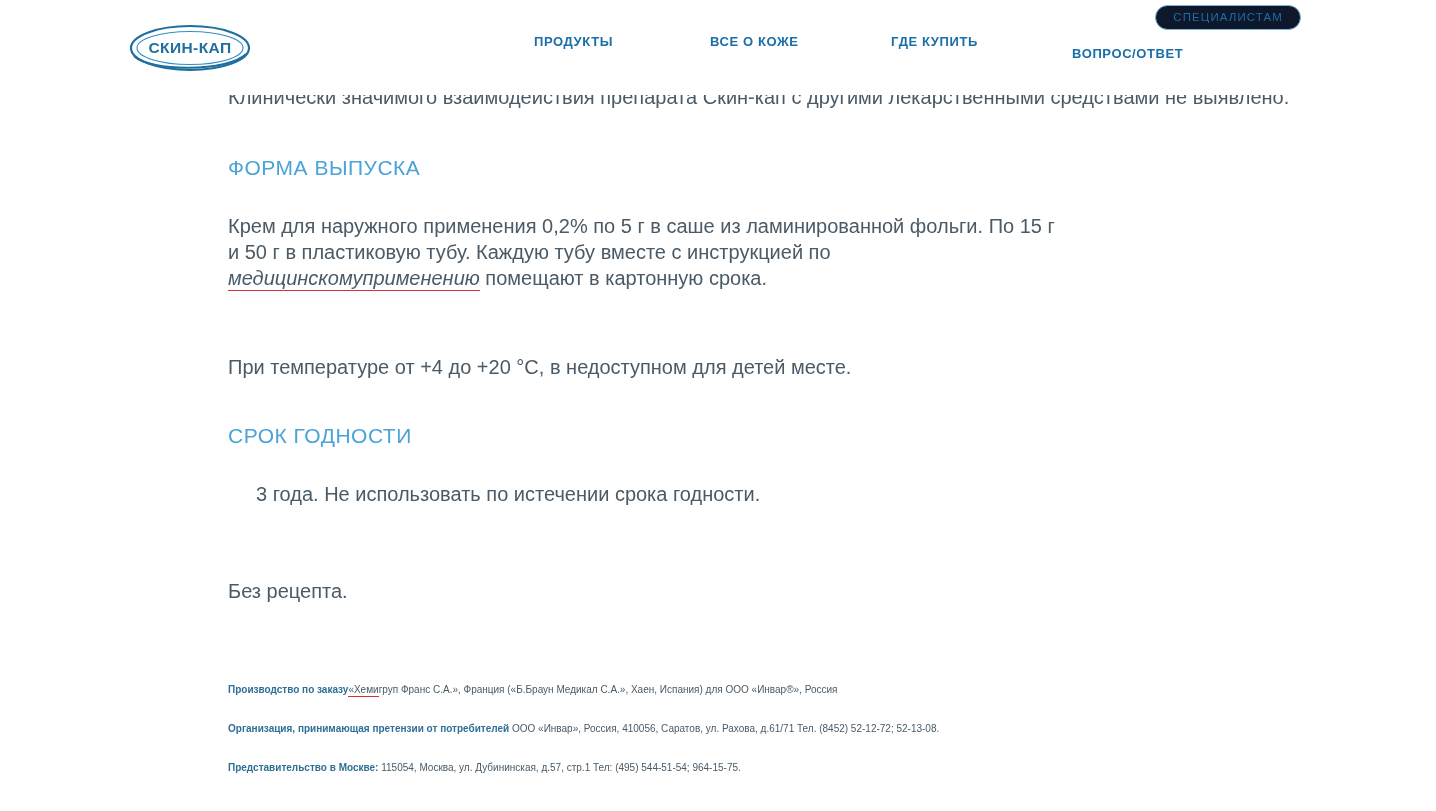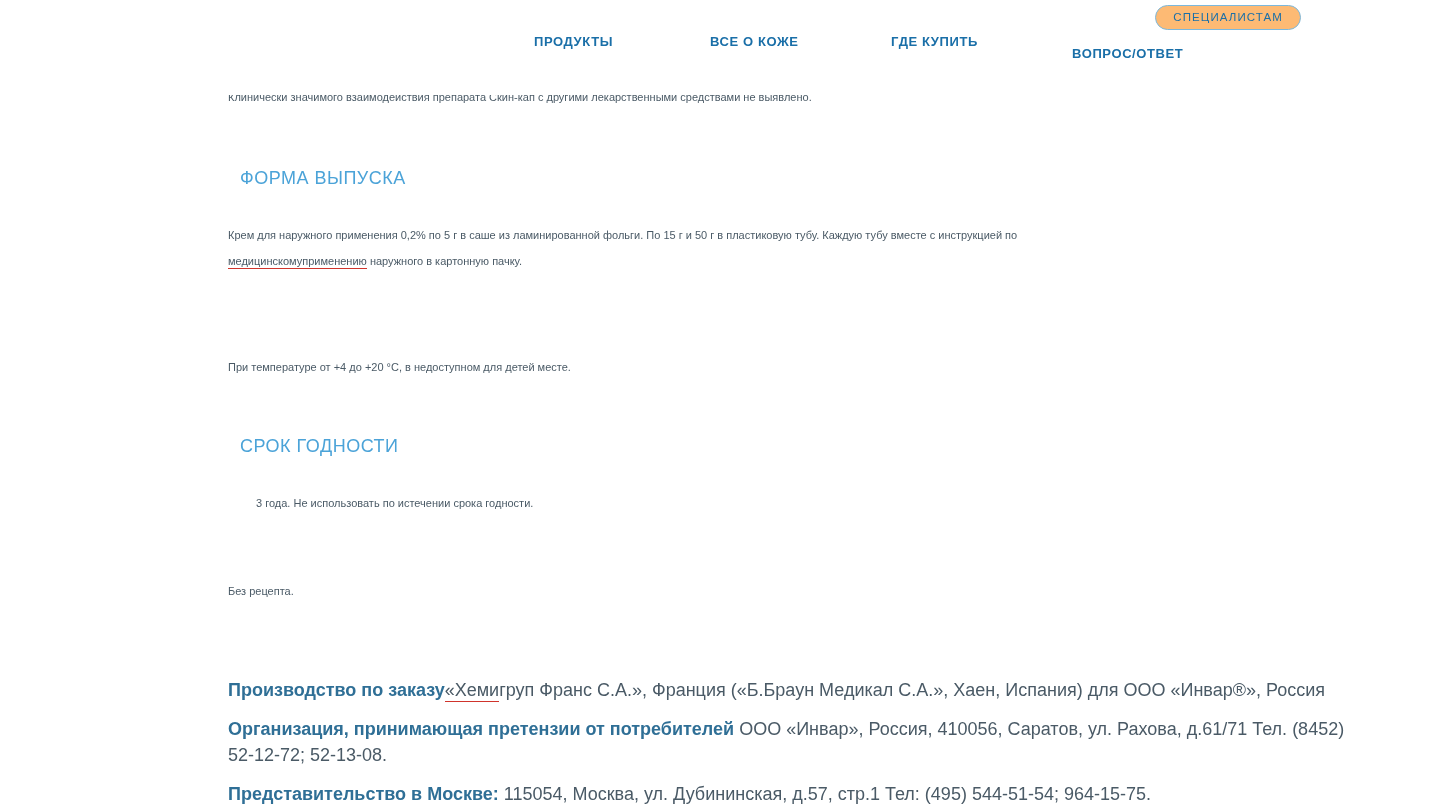--- a/index.html
+++ b/index.html
@@ -71,47 +71,47 @@
     right: 135px;
     top: 5px;
     border: 1px solid #7bb8dd;
     border-radius: 14px;
     padding: 5px 17px 6px 17px;
     color: #1a6fa8;
     font-size: 11.5px;
     letter-spacing: 1.1px;
     text-transform: uppercase;
     cursor: pointer;
-    background: #fdba74;
+    background: #0f172a;
     white-space: nowrap;
   }
 
   
   .content {
     position: absolute;
     top: 0;
     left: 0;
     width: 1436px;
     padding-left: 228px;
     padding-right: 120px;
   }
   .para {
-    font-size: 11px;
+    font-size: 20px;
     line-height: 26px;
     color: #4a5a66;
     margin: 0;
   }
   h2.section-title {
     font-family: "Liberation Sans", sans-serif;
-    font-size: 18px;
+    font-size: 21px;
     letter-spacing: 0.5px;
     font-weight: 400;
     text-transform: uppercase;
     color: #4ba3d8;
-    margin: 12px;
+    margin: 0;
   }
 
   .top-cut {
     position: absolute;
     top: 84px;
     left: 228px;
     width: 1090px;
   }
 
   .blk { position: absolute; left: 228px; }
@@ -123,53 +123,54 @@
   .sec2 .para { margin-top: 51px; }
 
   .sec3 { top: 424px; }
   .sec3 .para { margin-top: 33px; margin-left: 28px; }
 
   .sec4 { top: 545px; }
   .sec4 .para { margin-top: 33px; }
 
   .footer-info { top: 677px; width: 1120px; }
   .footer-info .fline {
-    font-size: 18px;
+    font-size: 10px;
     line-height: 26px;
     color: #4a5a66;
     margin: 0 0 13px 0;
   }
   .footer-info .fline:last-child { margin-bottom: 0; }
   .fline b { color: #2f6f96; font-weight: 700; }
 
   .ulink {
     color: #4a5a66;
     border-bottom: 1.6px solid #d0342c;
     text-decoration: none;
     cursor: pointer;
     padding-bottom: 1px;
+    font-style: italic;
   }
   .ulink-sm {
     color: #4a5a66;
     border-bottom: 1.6px solid #d0342c;
     text-decoration: none;
     cursor: pointer;
     padding-bottom: 1px;
   }
 </style>
 </head>
 <body>
 
 <div class="content">
 
   <p class="para top-cut">Клинически значимого взаимодействия препарата Скин-кап с другими лекарственными средствами не выявлено.</p>
 
   <div class="blk sec1">
     <h2 class="section-title">ФОРМА ВЫПУСКА</h2>
-    <p class="para"><span>Крем для наружного применения 0,2% по 5 г в саше из ламинированной фольги. По 15 г и 50 г в пластиковую тубу. Каждую тубу вместе с инструкцией по </span><a class="ulink" href="#">медицинскомуприменению</a><span> наружного в картонную пачку.</span></p>
+    <p class="para"><span>Крем для наружного применения 0,2% по 5 г в саше из ламинированной фольги. По 15 г и 50 г в пластиковую тубу. Каждую тубу вместе с инструкцией по </span><a class="ulink" href="#">медицинскомуприменению</a><span> помещают в картонную срока.</span></p>
   </div>
 
   <div class="blk sec2">
     <p class="para">При температуре от +4 до +20 °C, в недоступном для детей месте.</p>
   </div>
 
   <div class="blk sec3">
     <h2 class="section-title">СРОК ГОДНОСТИ</h2>
     <p class="para">3 года. Не использовать по истечении срока годности.</p>
   </div>
@@ -183,20 +184,28 @@
 
     <p class="fline"><b>Организация, принимающая претензии от потребителей</b><span> ООО «Инвар», Россия, 410056, Саратов, ул. Рахова, д.61/71 Тел. (8452) 52-12-72; 52-13-08.</span></p>
 
     <p class="fline"><b>Представительство в Москве:</b><span> 115054, Москва, ул. Дубининская, д.57, стр.1 Тел: (495) 544-51-54; 964-15-75.</span></p>
   </div>
 
 </div>
 
 <div class="site-header">
 
+  <a class="logo" href="#">
+    <svg width="124" height="56" viewBox="0 0 124 56">
+      <ellipse cx="62" cy="28" rx="59" ry="22" fill="#ffffff" stroke="#1f6f9e" stroke-width="2.2"></ellipse>
+      <ellipse cx="62" cy="28" rx="53" ry="16.5" fill="none" stroke="#2f8fc4" stroke-width="1.1"></ellipse>
+      <path d="M6 36 C22 52, 100 52, 118 34" fill="none" stroke="#1f6f9e" stroke-width="2"></path>
+      <text x="62" y="33" text-anchor="middle" font-family="Liberation Sans, sans-serif" font-size="15.5" font-weight="bold" fill="#1f6f9e" letter-spacing="0.4">СКИН-КАП</text>
+    </svg>
+  </a>
 
   <div class="nav">
     <div class="specialists">СПЕЦИАЛИСТАМ</div>
 
     <div class="nav-main">
       <a class="nav-item products" href="#">ПРОДУКТЫ</a>
       <a class="nav-item skin" href="#">ВСЕ О КОЖЕ</a>
       <a class="nav-item where" href="#">ГДЕ КУПИТЬ</a>
       <a class="nav-item faq" href="#">ВОПРОС/ОТВЕТ</a>
     </div>

